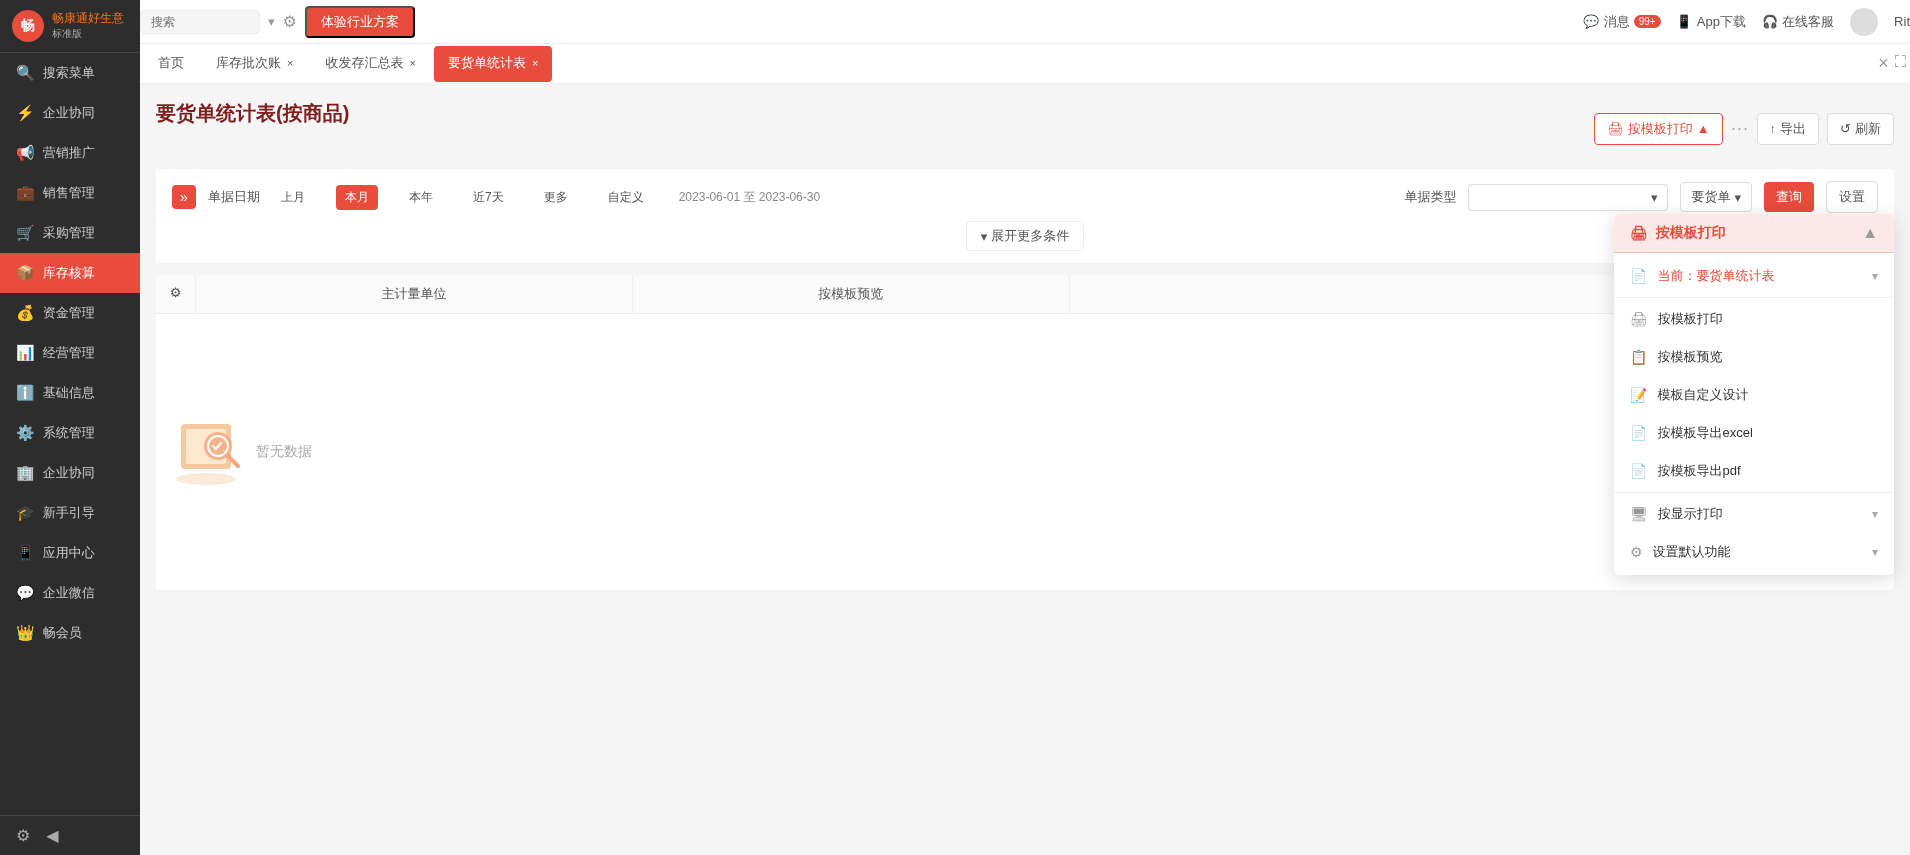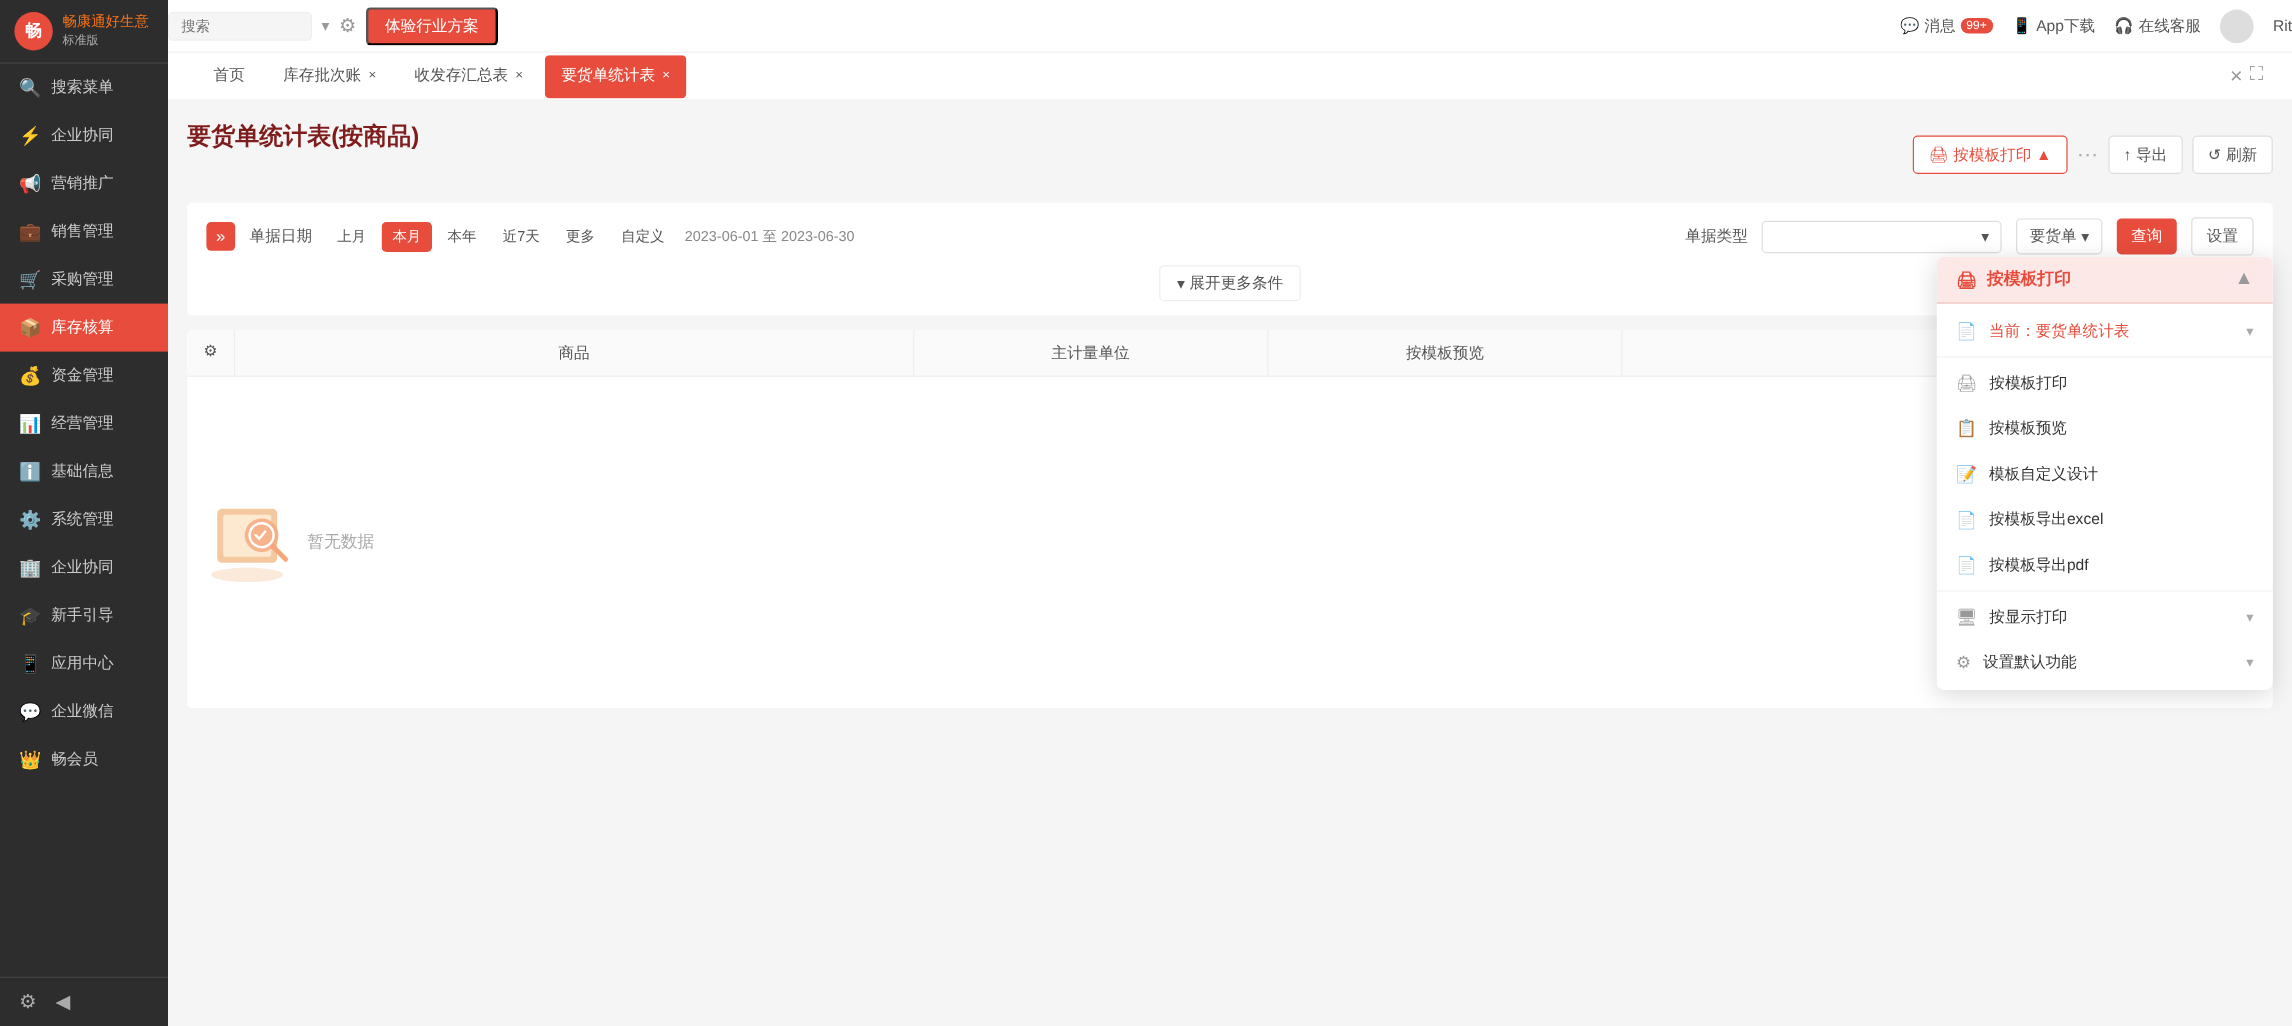--- a/index.html
+++ b/index.html
@@ -111,21 +111,21 @@
     }
     .username { color: #555; font-size: 13px; }
 
     
     .tab-bar {
       background: #fff;
       height: 40px;
       display: flex;
       align-items: center;
       border-bottom: 1px solid #eee;
-      padding: 0 24px;
+      padding: 0 4px;
       gap: 4px;
       flex-shrink: 0;
     }
     .tab-item {
       display: flex; align-items: center; gap: 6px;
       padding: 8px 14px;
       font-size: 13px;
       cursor: pointer;
       color: #555;
       border-bottom: 2px solid transparent;
@@ -174,21 +174,21 @@
     .filter-expand-btn {
       width: 24px; height: 24px;
       background: #e74c3c;
       border-radius: 4px;
       display: flex; align-items: center; justify-content: center;
       cursor: pointer; color: white; font-size: 14px; flex-shrink: 0;
     }
 
     .filter-label { color: #555; font-size: 13px; white-space: nowrap; }
 
-    .date-btns { display: flex; gap: 4px; align-items: center; }
+    .date-btns { display: flex; gap: 22px; align-items: center; }
     .date-btn {
       padding: 3px 8px;
       border-radius: 4px;
       cursor: pointer;
       font-size: 12px;
       color: #555;
       border: 1px solid transparent;
     }
     .date-btn.active {
       background: #e74c3c;
@@ -513,21 +513,20 @@
         <div class="expand-more-btn">
           <span>▾</span>
           <span>展开更多条件</span>
         </div>
       </div>
     </div>
 
     <div class="table-container">
       <div class="table-header">
         <div class="table-header-cell th-gear">⚙</div>
-        <div class="table-header-cell th-product">商品</div>
         <div class="table-header-cell th-unit">主计量单位</div>
         <div class="table-header-cell th-amount">按模板预览</div>
         <div style="flex:2; border-right:1px solid #eee;"></div>
       </div>
       <div class="empty-state">
         <svg class="empty-icon" viewBox="0 0 100 100" xmlns="http://www.w3.org/2000/svg">
           <ellipse cx="50" cy="85" rx="30" ry="6" fill="#f5c9a0" opacity="0.4"></ellipse>
           <rect x="25" y="30" width="50" height="45" rx="4" fill="#f5c9a0"></rect>
           <rect x="30" y="35" width="40" height="35" rx="2" fill="#fde8d0"></rect>
           <circle cx="62" cy="52" r="14" fill="#f5a67a" opacity="0.8"></circle>

